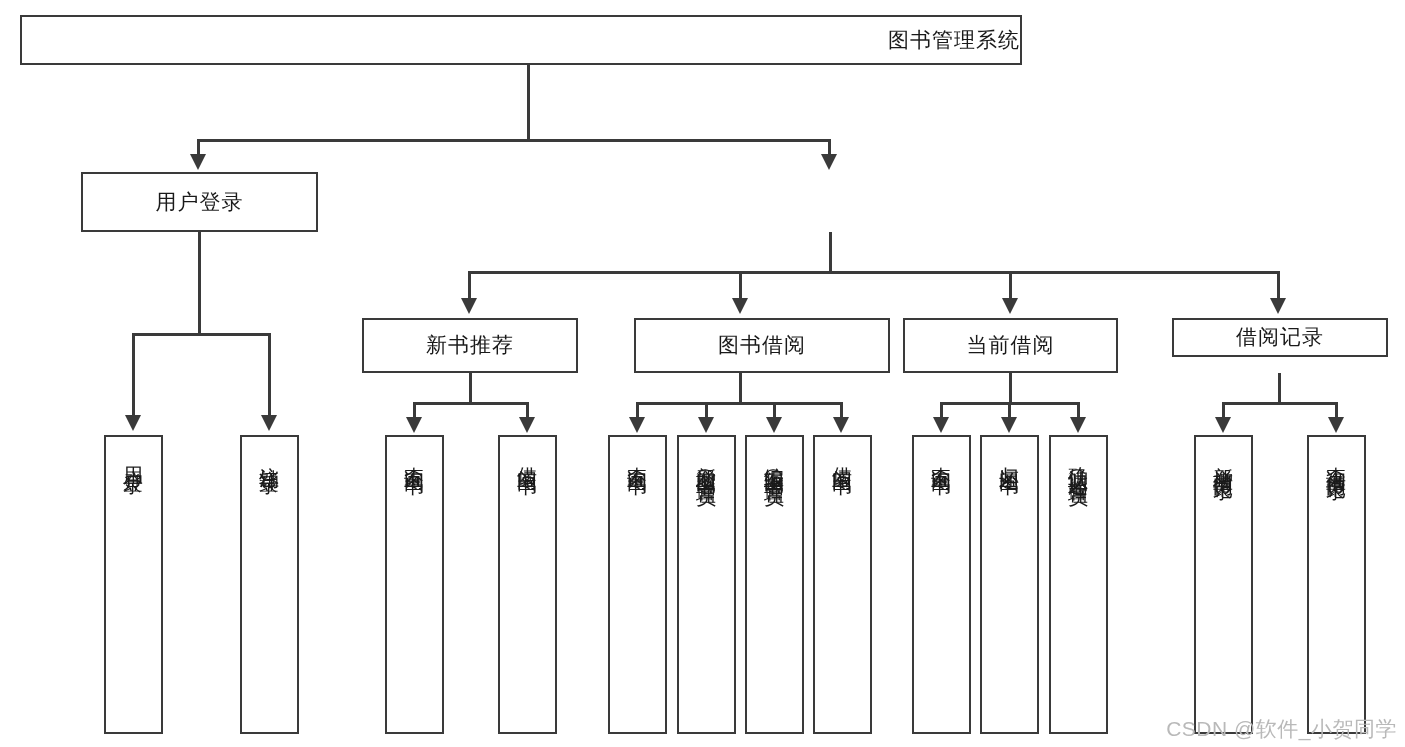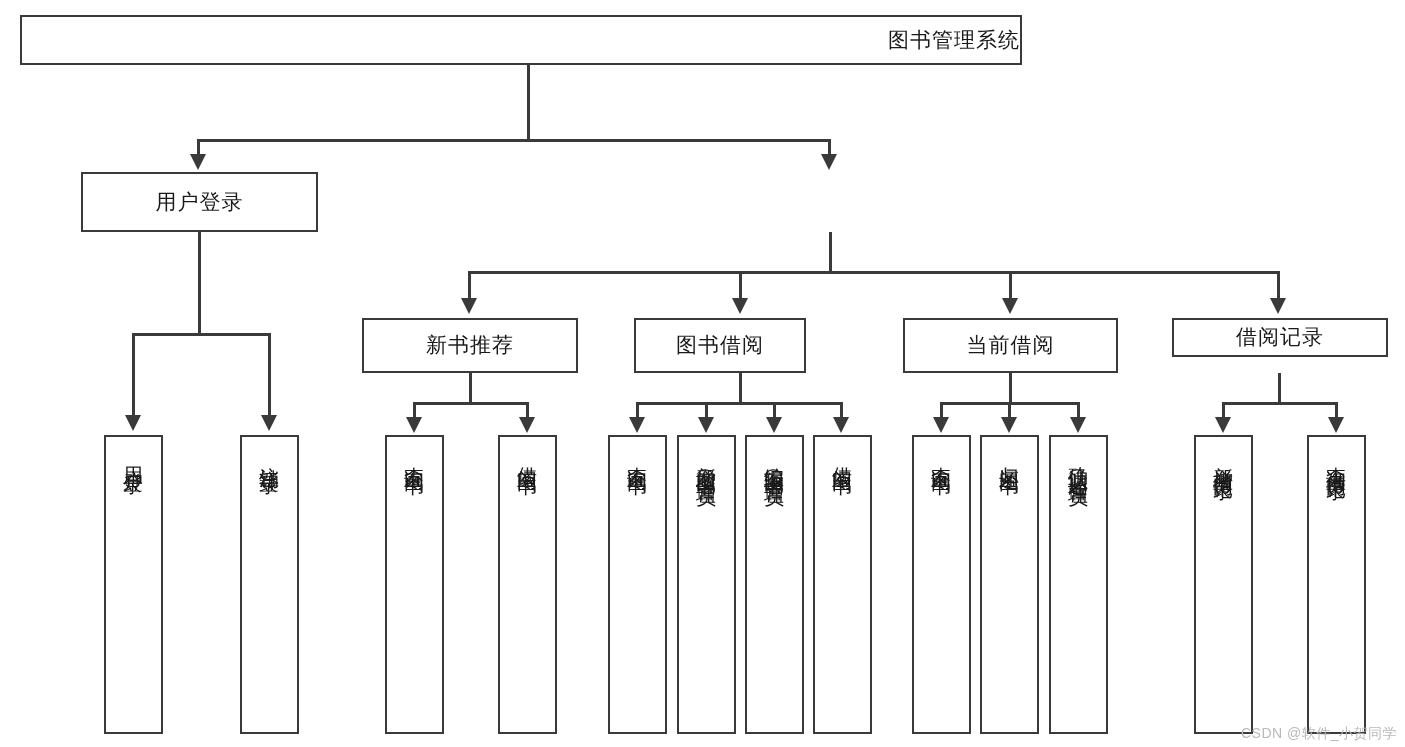--- a/index.html
+++ b/index.html
@@ -52,21 +52,21 @@
     width:0;height:0;
     border-left:8px solid transparent;
     border-right:8px solid transparent;
     border-top:16px solid #3a3a3a;
   }
 
   
   #watermark{
     position:absolute;
     right:8px;bottom:4px;
-    font-size:14px;
+    font-size:21px;
     color:#b9b9b9;
     letter-spacing:0.5px;
     white-space:nowrap;
     pointer-events:none;
     margin-top:32px;
   }
 </style>
 </head>
 <body>
 
@@ -105,21 +105,21 @@
   <div class="ln v" style="left:739px;top:271px;width:3px;height:30px;"></div>
   <div class="arrow" style="left:732px;top:298px;"></div>
   <div class="ln v" style="left:1009px;top:271px;width:3px;height:30px;"></div>
   <div class="arrow" style="left:1002px;top:298px;"></div>
   <div class="ln v" style="left:1277px;top:271px;width:3px;height:30px;"></div>
   <div class="arrow" style="left:1270px;top:298px;"></div>
 
   <div class="node" style="left:362px;top:318px;width:216px;height:55px;">
     <span class="lbl">新书推荐</span>
   </div>
-  <div class="node" style="left:634px;top:318px;width:172px;height:55px;">
+  <div class="node" style="left:634px;top:318px;width:256px;height:55px;">
     <span class="lbl">图书借阅</span>
   </div>
   <div class="node" style="left:903px;top:318px;width:215px;height:55px;text-align:right;">
     <span class="lbl">当前借阅</span>
   </div>
   <div class="node" style="left:1172px;top:318px;width:216px;height:39px;">
     <span class="lbl">借阅记录</span>
   </div>
 
   <div class="ln v" style="left:469px;top:373px;width:3px;height:31px;"></div>

